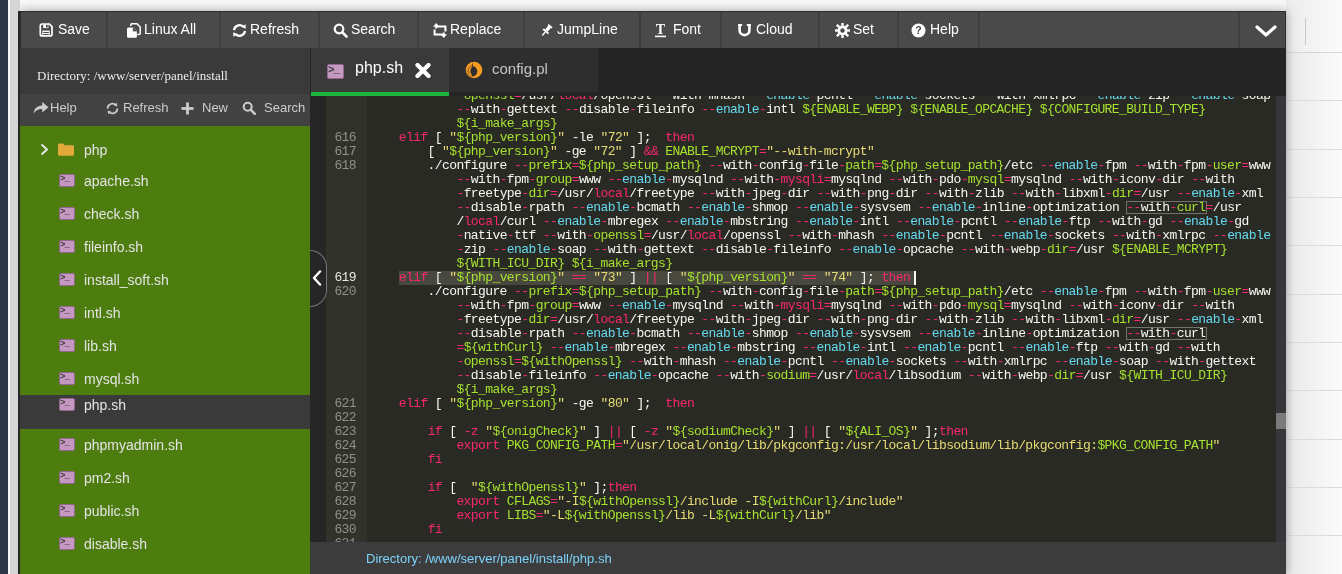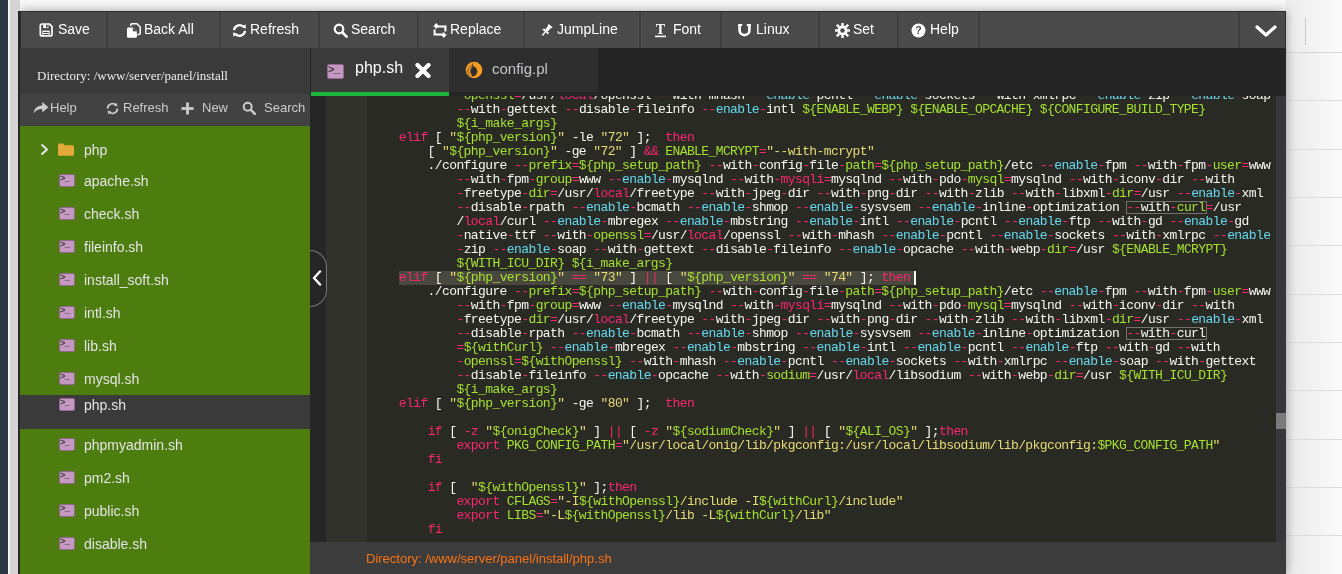--- a/index.html
+++ b/index.html
@@ -65,21 +65,21 @@
 .gl.cur { color:#e8e8e2; }
 #code { position:absolute; left:44px; top:0; width:916px; height:460px; }
 .cl { position:absolute; left:0; height:14px; white-space:pre; color:#f8f8f2; z-index:1; margin-top:-0.5px; }
 .cl span.w { color:#f8f8f2; } .cl span.p { color:#f92672; } .cl span.g { color:#a6e22e; }
 .cl span.y { color:#e6db74; } .cl span.b { color:#66d9ef; }
 #vtrack { position:absolute; left:950px; top:0; width:10px; height:446px; background:#35373a; }
 #vthumb { position:absolute; left:950px; top:317px; width:10px; height:16px; background:#7b7b7b; }
 
 
 #bottombar { position:absolute; left:290px; top:531px; width:976px; height:32px; background:#3c3c3c; }
-#bottombar span { position:absolute; left:56px; top:9px; font-size:13px; color:#f97316; }
+#bottombar span { position:absolute; left:56px; top:9px; font-size:13px; color:#7dd3fc; }
 </style></head>
 <body>
 <div id="page">
 <div class="abs" style="left:20px;top:0;width:1322px;height:11px;background:#f8f8f8"></div>
     <div class="abs" id="rightcol">
       <div style="position:absolute;left:0;right:0;top:100px;height:1px;background:#dcdcdc"></div>
       <div style="position:absolute;left:0;right:0;top:149px;height:1px;background:#dcdcdc"></div>
       <div style="position:absolute;left:0;right:0;top:197px;height:1px;background:#dcdcdc"></div>
       <div style="position:absolute;left:0;right:0;top:245px;height:1px;background:#dcdcdc"></div>
       <div style="position:absolute;left:0;right:0;top:294px;height:1px;background:#dcdcdc"></div>
@@ -100,21 +100,21 @@
             <rect x="3.3" y="7.6" width="7.4" height="5.3" fill="#fff"></rect>
             <rect x="4.2" y="9" width="5.6" height="1" fill="#4a4a4a"></rect>
             <rect x="4.2" y="11" width="5.6" height="1" fill="#4a4a4a"></rect>
           </svg></span>
         <span class="tt" style="left:37px">Save</span>
         <span class="ti" style="left:105px"><svg width="15" height="15" viewBox="0 0 15 15" style="">
             <path fill="none" stroke="#fff" stroke-width="1.5" d="M4.8 2.9V2c0-.7.6-1.3 1.3-1.3h4.8l3.3 3.3v6.2c0 .7-.6 1.3-1.3 1.3h-1.6"></path>
             <path fill="#fff" d="M1 5.9c0-.7.6-1.3 1.3-1.3h5.2l3.4 3.3v5.6c0 .7-.6 1.3-1.3 1.3H2.3c-.7 0-1.3-.6-1.3-1.3z"></path>
             <path fill="#4a4a4a" d="M7.1 4.6l3.6 3.5H7.1z" stroke="#4a4a4a" stroke-width=".6"></path>
           </svg></span>
-        <span class="tt" style="left:123px">Back All</span>
+        <span class="tt" style="left:123px">Linux All</span>
         <span class="ti" style="left:211px"><svg width="15" height="15" viewBox="0 0 15 15" style="">
             <g fill="none" stroke="#fff" stroke-width="2.3">
               <path d="M13 7.8a5.6 5.6 0 0 1-9.2 3.6"></path>
               <path d="M2 7.2a5.6 5.6 0 0 1 9.2-3.6"></path>
             </g>
             <path fill="#fff" d="M13.6 1.2l.2 4.5-4.2-1.6z"></path>
             <path fill="#fff" d="M1.4 13.8l-.2-4.5 4.2 1.6z"></path>
           </svg></span>
         <span class="tt" style="left:229px">Refresh</span>
         <span class="ti" style="left:312px"><svg width="15" height="15" viewBox="0 0 15 15" style="">
@@ -143,21 +143,21 @@
         <span class="ti" style="left:632px"><svg width="15" height="15" viewBox="0 0 15 15" style="">
             <text x="7.5" y="11" font-family="Liberation Serif" font-size="14" font-weight="bold" fill="#fff" text-anchor="middle">T</text>
             <rect x="2" y="12.6" width="11" height="1.6" fill="#fff"></rect>
           </svg></span>
         <span class="tt" style="left:652px">Font</span>
         <span class="ti" style="left:716px"><svg width="15" height="15" viewBox="0 0 15 15" style="">
             <path fill="none" stroke="#fff" stroke-width="2.6" d="M2.6 1.2v6a4.9 4.9 0 0 0 9.8 0v-6"></path>
             <rect x="1.2" y="1" width="4" height="2" fill="#fff"></rect>
             <rect x="9.8" y="1" width="4" height="2" fill="#fff"></rect>
           </svg></span>
-        <span class="tt" style="left:735px">Linux</span>
+        <span class="tt" style="left:735px">Cloud</span>
         <span class="ti" style="left:814px"><svg width="15" height="15" viewBox="0 0 15 15" style="">
             <circle cx="7.5" cy="7.5" r="5.1" fill="#fff"></circle>
             <rect x="6.3" y="-0.6" width="2.4" height="3.4" fill="#fff" transform="rotate(0 7.5 7.5)"></rect>
             <rect x="6.3" y="-0.6" width="2.4" height="3.4" fill="#fff" transform="rotate(45 7.5 7.5)"></rect>
             <rect x="6.3" y="-0.6" width="2.4" height="3.4" fill="#fff" transform="rotate(90 7.5 7.5)"></rect>
             <rect x="6.3" y="-0.6" width="2.4" height="3.4" fill="#fff" transform="rotate(135 7.5 7.5)"></rect>
             <rect x="6.3" y="-0.6" width="2.4" height="3.4" fill="#fff" transform="rotate(180 7.5 7.5)"></rect>
             <rect x="6.3" y="-0.6" width="2.4" height="3.4" fill="#fff" transform="rotate(225 7.5 7.5)"></rect>
             <rect x="6.3" y="-0.6" width="2.4" height="3.4" fill="#fff" transform="rotate(270 7.5 7.5)"></rect>
             <rect x="6.3" y="-0.6" width="2.4" height="3.4" fill="#fff" transform="rotate(315 7.5 7.5)"></rect>
@@ -290,20 +290,38 @@
         </div>
         <div class="frow" style="top:408px">
           <span class="term" style="left:39px;top:3px;width:14px;height:11px;font-size:9px">&gt;<span class="tu">_</span></span>
           <span class="fname">disable.sh</span>
         </div>
       </div>
   <div id="splitter"></div>
   <div id="editor">
     <div id="edbg"></div>
         <div id="gutterbg"></div>
+    <div id="gutter">
+          <div class="gl" style="top:35px">616</div>
+          <div class="gl" style="top:49px">617</div>
+          <div class="gl" style="top:63px">618</div>
+          <div class="gl cur" style="top:175px">619</div>
+          <div class="gl" style="top:189px">620</div>
+          <div class="gl" style="top:301px">621</div>
+          <div class="gl" style="top:315px">622</div>
+          <div class="gl" style="top:329px">623</div>
+          <div class="gl" style="top:343px">624</div>
+          <div class="gl" style="top:357px">625</div>
+          <div class="gl" style="top:371px">626</div>
+          <div class="gl" style="top:385px">627</div>
+          <div class="gl" style="top:399px">628</div>
+          <div class="gl" style="top:413px">629</div>
+          <div class="gl" style="top:427px">630</div>
+          <div class="gl" style="top:441px">631</div>
+        </div>
         <div id="code">
           <div class="cl" style="top:-7px"><span class="w">            </span><span class="p">-</span><span class="g">openssl</span><span class="p">=</span><span class="w">/usr/</span><span class="p">local</span><span class="w">/openssl </span><span class="p">--</span><span class="w">with</span><span class="p">-</span><span class="w">mhash </span><span class="p">--</span><span class="b">enable</span><span class="p">-</span><span class="w">pcntl </span><span class="p">--</span><span class="b">enable</span><span class="p">-</span><span class="w">sockets </span><span class="p">--</span><span class="w">with</span><span class="p">-</span><span class="w">xmlrpc </span><span class="p">--</span><span class="b">enable</span><span class="p">-</span><span class="w">zip </span><span class="p">--</span><span class="b">enable</span><span class="p">-</span><span class="w">soap</span></div>
           <div class="cl" style="top:7px"><span class="w">            </span><span class="p">--</span><span class="w">with</span><span class="p">-</span><span class="w">gettext </span><span class="p">--</span><span class="w">disable</span><span class="p">-</span><span class="w">fileinfo </span><span class="p">--</span><span class="b">enable</span><span class="p">-</span><span class="w">intl </span><span class="g">${ENABLE_WEBP}</span><span class="w"> </span><span class="g">${ENABLE_OPCACHE}</span><span class="w"> </span><span class="g">${CONFIGURE_BUILD_TYPE}</span></div>
           <div class="cl" style="top:21px"><span class="w">            </span><span class="g">${i_make_args}</span></div>
           <div class="cl" style="top:35px"><span class="w">    </span><span class="p">elif</span><span class="w"> [ </span><span class="y">"</span><span class="g">${php_version}</span><span class="y">"</span><span class="w"> -le </span><span class="y">"72"</span><span class="w"> ];  </span><span class="p">then</span></div>
           <div class="cl" style="top:49px"><span class="w">        [ </span><span class="y">"</span><span class="g">${php_version}</span><span class="y">"</span><span class="w"> -ge </span><span class="y">"72"</span><span class="w"> ] </span><span class="p">&amp;&amp;</span><span class="w"> </span><span class="g">ENABLE_MCRYPT</span><span class="p">=</span><span class="y">"--with-mcrypt"</span></div>
           <div class="cl" style="top:63px"><span class="w">        ./configure </span><span class="p">--</span><span class="g">prefix</span><span class="p">=</span><span class="g">${php_setup_path}</span><span class="w"> </span><span class="p">--</span><span class="w">with</span><span class="p">-</span><span class="w">config</span><span class="p">-</span><span class="w">file</span><span class="p">-</span><span class="g">path</span><span class="p">=</span><span class="g">${php_setup_path}</span><span class="w">/etc </span><span class="p">--</span><span class="b">enable</span><span class="p">-</span><span class="w">fpm </span><span class="p">--</span><span class="w">with</span><span class="p">-</span><span class="w">fpm</span><span class="p">-</span><span class="g">user</span><span class="p">=</span><span class="w">www</span></div>
           <div class="cl" style="top:77px"><span class="w">            </span><span class="p">--</span><span class="w">with</span><span class="p">-</span><span class="w">fpm</span><span class="p">-</span><span class="g">group</span><span class="p">=</span><span class="w">www </span><span class="p">--</span><span class="b">enable</span><span class="p">-</span><span class="w">mysqlnd </span><span class="p">--</span><span class="w">with</span><span class="p">-mysqli=</span><span class="w">mysqlnd </span><span class="p">--</span><span class="w">with</span><span class="p">-</span><span class="w">pdo</span><span class="p">-</span><span class="g">mysql</span><span class="p">=</span><span class="w">mysqlnd </span><span class="p">--</span><span class="w">with</span><span class="p">-</span><span class="w">iconv</span><span class="p">-</span><span class="w">dir </span><span class="p">--</span><span class="w">with</span></div>
           <div class="cl" style="top:91px"><span class="w">            </span><span class="p">-</span><span class="w">freetype</span><span class="p">-</span><span class="g">dir</span><span class="p">=</span><span class="w">/usr/</span><span class="p">local</span><span class="w">/freetype </span><span class="p">--</span><span class="w">with</span><span class="p">-</span><span class="w">jpeg</span><span class="p">-</span><span class="w">dir </span><span class="p">--</span><span class="w">with</span><span class="p">-</span><span class="w">png</span><span class="p">-</span><span class="w">dir </span><span class="p">--</span><span class="w">with</span><span class="p">-</span><span class="w">zlib </span><span class="p">--</span><span class="w">with</span><span class="p">-</span><span class="w">libxml</span><span class="p">-</span><span class="g">dir</span><span class="p">=</span><span class="w">/usr </span><span class="p">--</span><span class="b">enable</span><span class="p">-</span><span class="w">xml</span></div>
           <div class="cl" style="top:105px"><span class="w">            </span><span class="p">--</span><span class="w">disable</span><span class="p">-</span><span class="w">rpath </span><span class="p">--</span><span class="b">enable</span><span class="p">-</span><span class="w">bcmath </span><span class="p">--</span><span class="b">enable</span><span class="p">-</span><span class="w">shmop </span><span class="p">--</span><span class="b">enable</span><span class="p">-</span><span class="w">sysvsem </span><span class="p">--</span><span class="b">enable</span><span class="p">-</span><span class="w">inline</span><span class="p">-</span><span class="w">optimization </span><span class="p">--</span><span class="w">with</span><span class="p">-</span><span class="g">curl</span><span class="p">=</span><span class="w">/usr</span></div>

